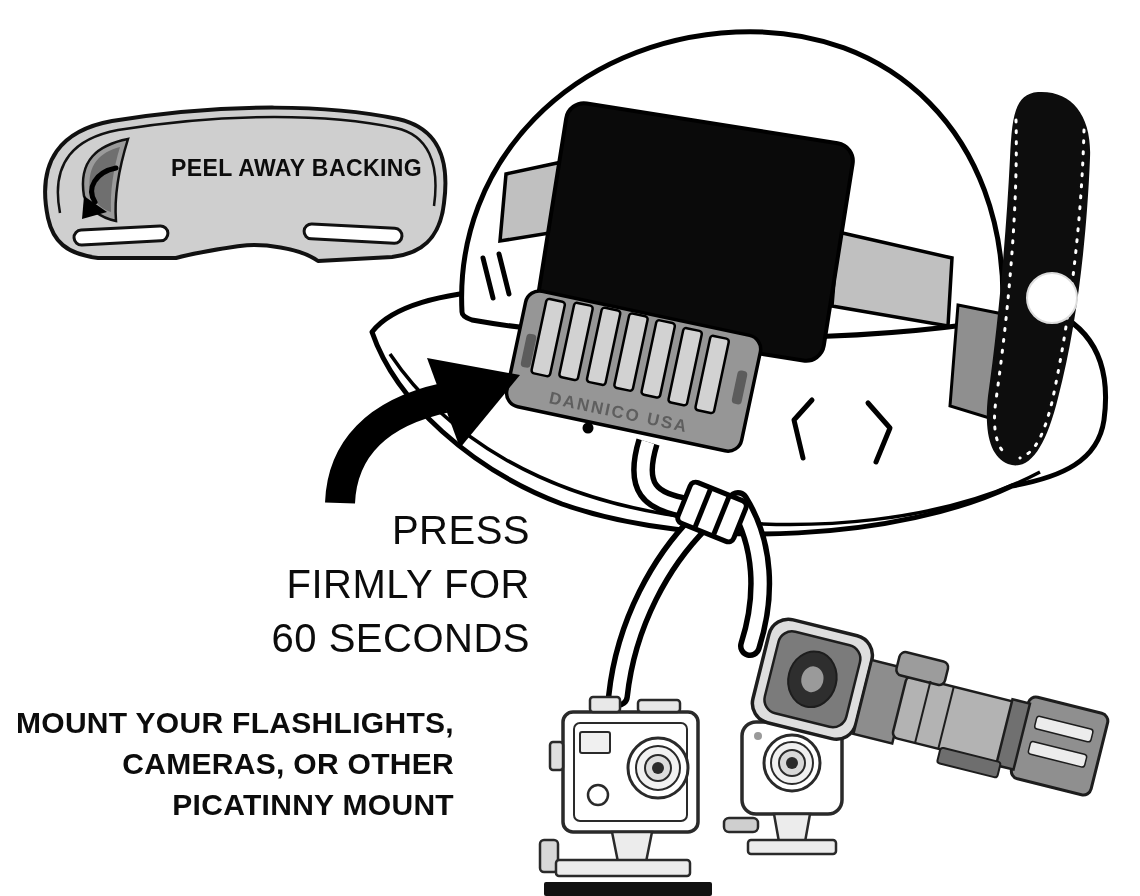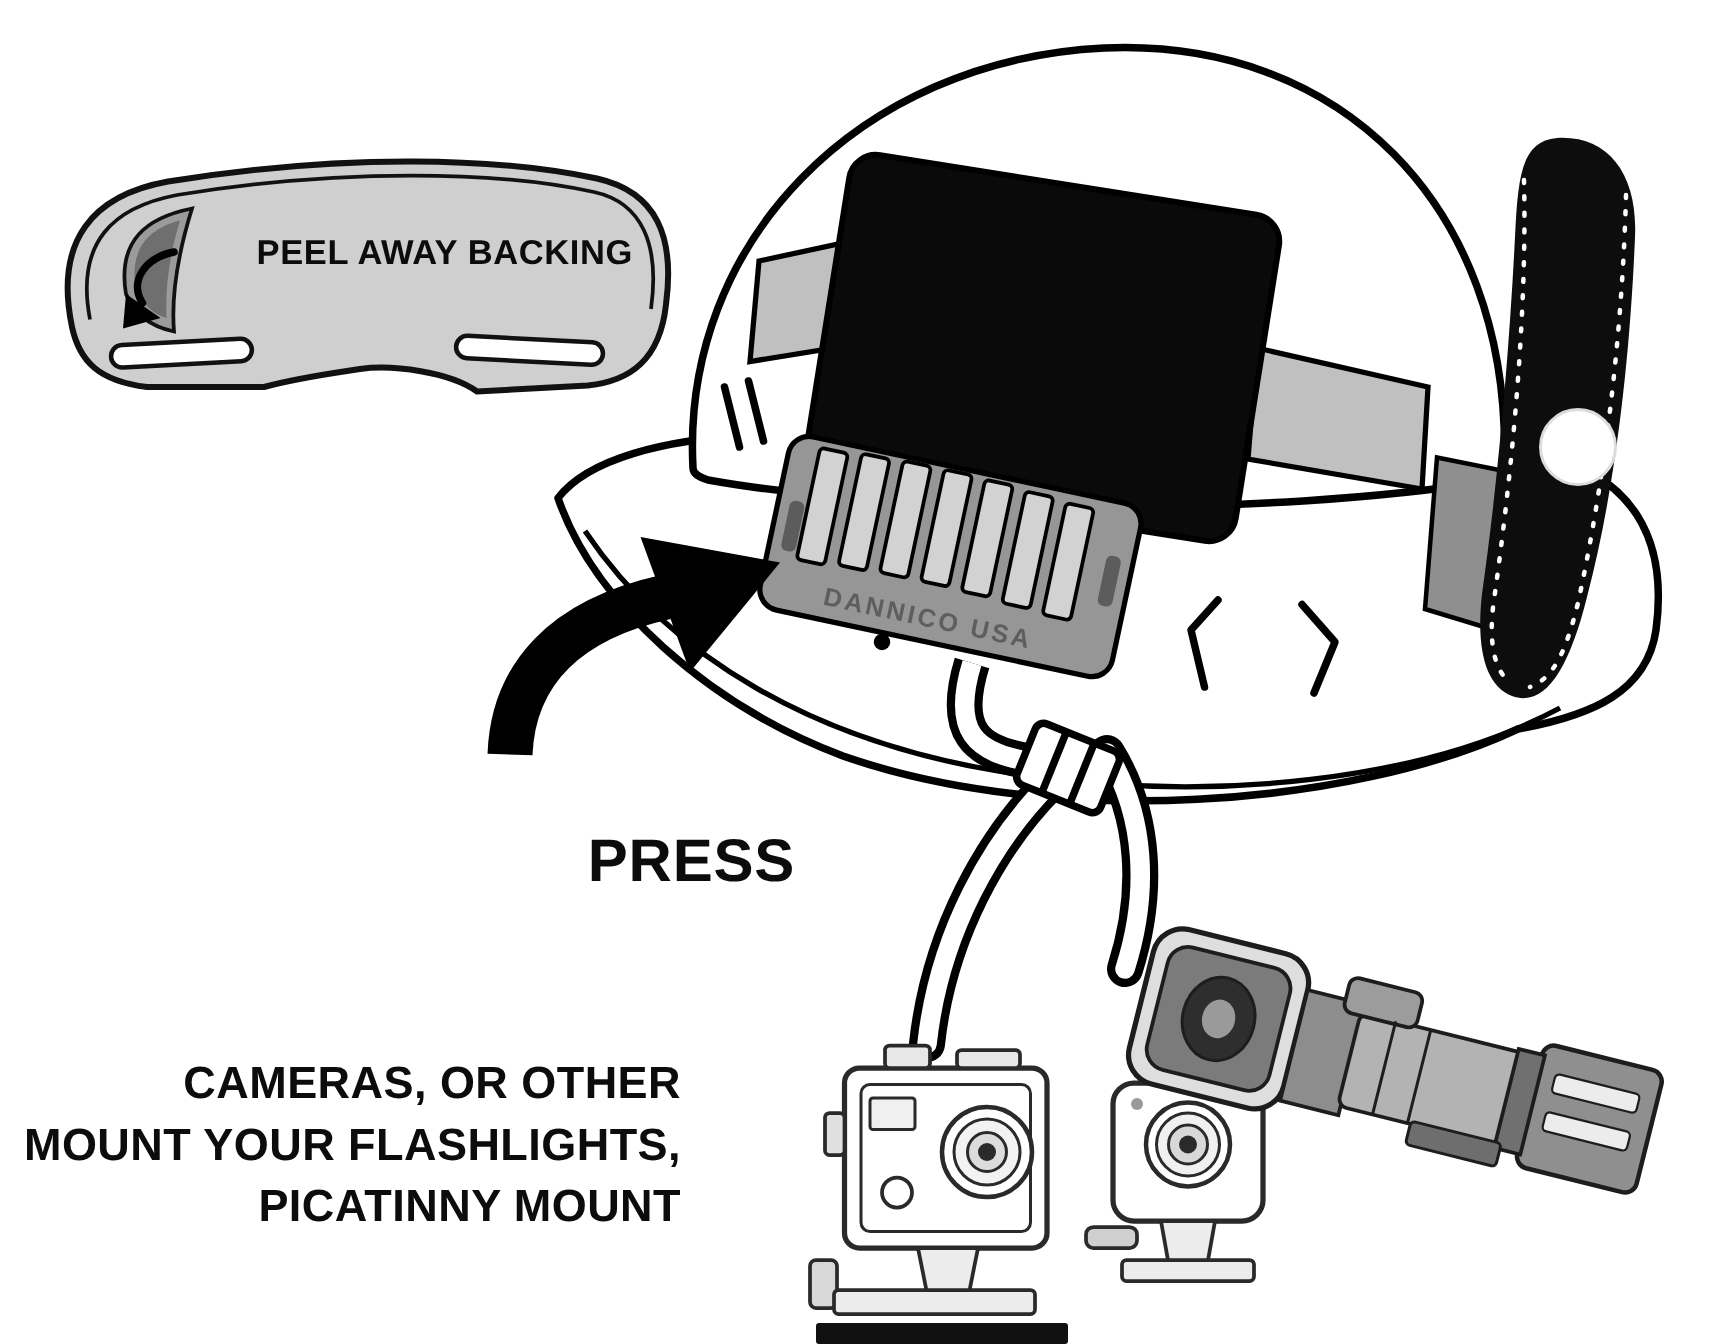--- a/index.html
+++ b/index.html
@@ -4,21 +4,21 @@
 <style>
   html,body{margin:0;padding:0;background:#ffffff;}
   .canvas{
     position:relative;width:1140px;height:896px;background:#ffffff;overflow:hidden;
     font-family:"Liberation Sans",sans-serif;color:#0c0c0c;
   }
   .canvas svg{position:absolute;left:0;top:0;}
   .txt{position:absolute;text-align:right;font-weight:700;}
   .peel1{left:92px;top:155px;width:330px;font-size:23px;letter-spacing:0.4px;}
   .peel2{left:70px;top:187px;width:372px;font-size:15.5px;letter-spacing:0.2px;}
-  .press{left:178px;top:503px;width:352px;font-size:40px;font-weight:700;line-height:54px;letter-spacing:0.5px;margin-top:44px;}
+  .press{left:178px;top:503px;width:352px;font-size:40px;font-weight:400;line-height:54px;letter-spacing:0.5px;}
   .mount{left:14px;top:702px;width:440px;font-size:30px;font-weight:600;line-height:41px;letter-spacing:0.3px;}
   .txt div{white-space:nowrap;}
 </style>
 </head>
 <body>
 
 <div class="canvas">
 
   <svg width="1140" height="896" viewBox="0 0 1140 896">
 
@@ -146,21 +146,23 @@
       <rect x="120" y="2" width="58" height="13" rx="3" fill="#ececec" stroke-width="1.5"></rect>
       <rect x="92" y="-34" width="18" height="68" fill="#707070" stroke-width="2.5"></rect>
       <rect x="34" y="30" width="62" height="16" rx="3" fill="#6e6e6e" stroke-width="2"></rect>
     </g>
   </svg>
 
   <div class="txt peel1">PEEL AWAY BACKING</div>
 
   <div class="txt press">
     <div>PRESS</div>
+    <div>FIRMLY FOR</div>
+    <div>60 SECONDS</div>
   </div>
 
   <div class="txt mount">
+    <div>MOUNT YOUR FLASHLIGHTS,</div>
     <div>CAMERAS, OR OTHER</div>
-    <div>MOUNT YOUR FLASHLIGHTS,</div>
     <div>PICATINNY MOUNT</div>
   </div>
 
 </div>
 
 </body></html>

